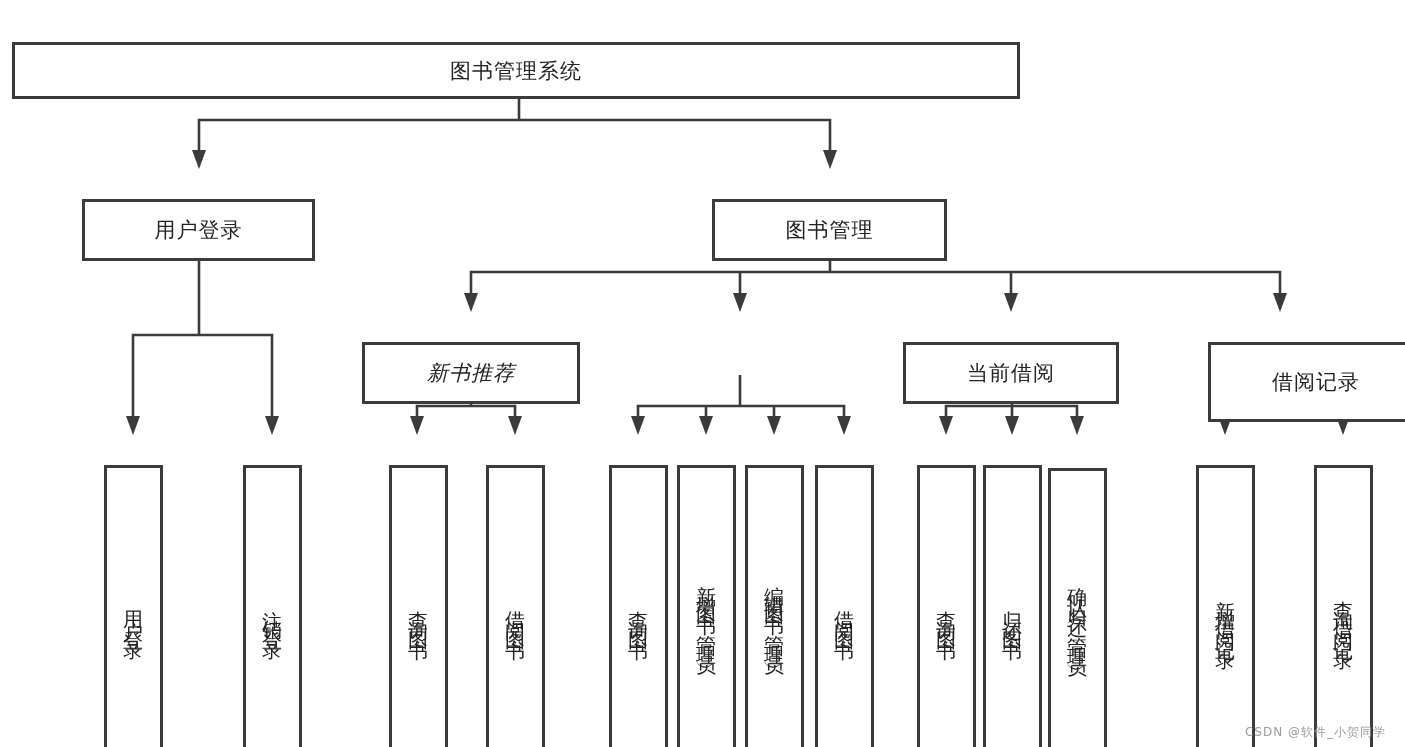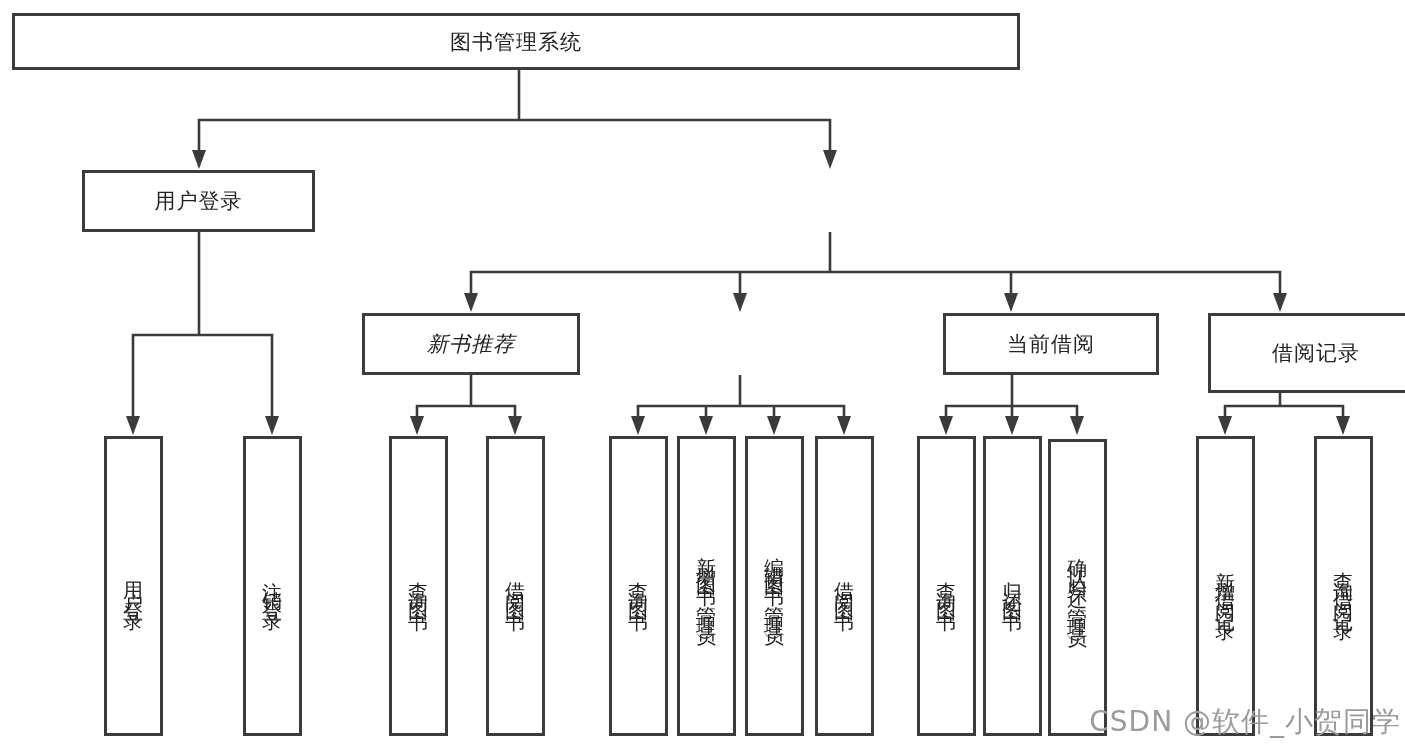--- a/index.html
+++ b/index.html
@@ -36,35 +36,36 @@
   }
   .box {
     position: absolute;
     box-sizing: border-box;
     background: var(--bg);
     border: 3px solid var(--border);
     display: flex;
     align-items: center;
     justify-content: center;
     color: var(--text);
+    margin-top: 29px;
   }
   .h-box { font-size: 21px; letter-spacing: 1px; }
   .root-box { font-size: 21px; letter-spacing: 1px; }
   .leaf { font-size: 20px; }
   .v-text {
     writing-mode: vertical-rl;
     text-orientation: mixed;
     letter-spacing: 10px;
     line-height: 1;
   }
   .watermark {
     position: absolute;
-    right: 4px;
+    right: 19px;
     bottom: 6px;
-    font-size: 28px;
+    font-size: 12px;
     color: var(--wm);
     letter-spacing: 1px;
     white-space: nowrap;
   }
 </style>
 </head>
 <body>
 
 <div class="canvas">
 
@@ -129,25 +130,28 @@
     </g>
   </svg>
 
   <div class="box root-box" style="left:12px; top:13px; width:1008px; height:57px;">
     <span>图书管理系统</span>
   </div>
 
   <div class="box h-box" style="left:82px; top:170px; width:233px; height:62px;">
     <span>用户登录</span>
   </div>
+  <div class="box h-box" style="left:712px; top:170px; width:235px; height:62px;">
+    <span>图书管理</span>
+  </div>
 
   <div class="box h-box" style="left:362px; top:313px; width:218px; height:62px;font-style:italic;">
     <span>新书推荐</span>
   </div>
-  <div class="box h-box" style="left:943px; top:313px; width:216px; height:62px;">
+  <div class="box h-box" style="left:903px; top:313px; width:216px; height:62px;">
     <span>当前借阅</span>
   </div>
   <div class="box h-box" style="left:1208px; top:313px; width:216px; height:80px;">
     <span>借阅记录</span>
   </div>
 
   <div class="box leaf" style="left:104px; top:436px; width:59px; height:300px;">
     <span class="v-text">用户登录</span>
   </div>
   <div class="box leaf" style="left:243px; top:436px; width:59px; height:300px;">

